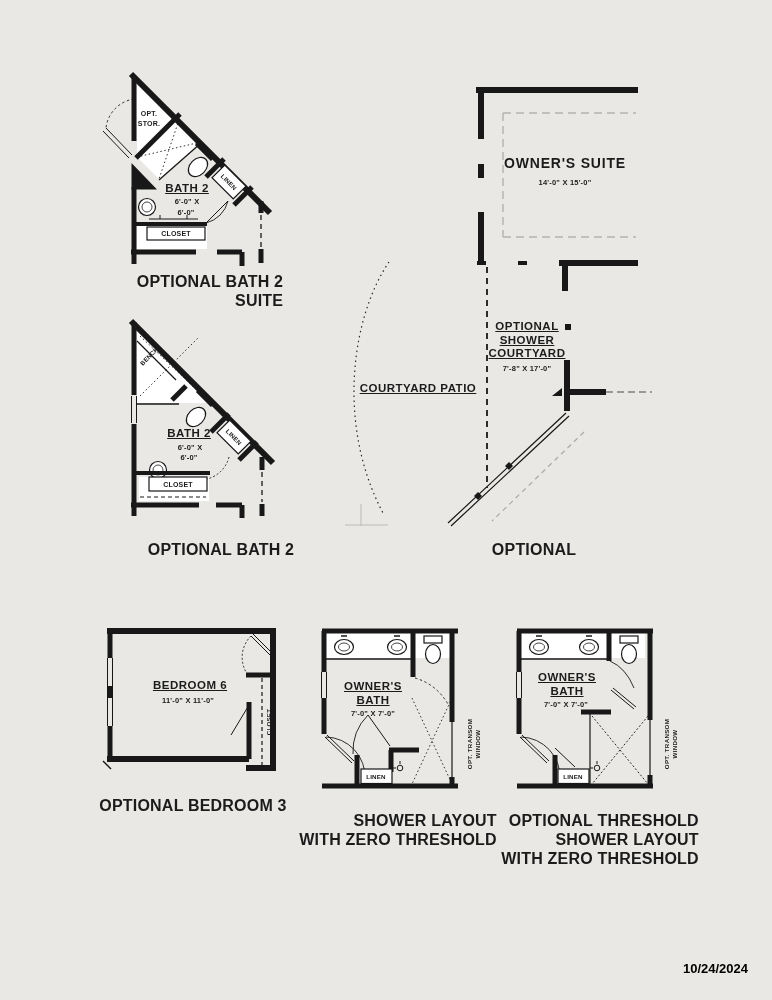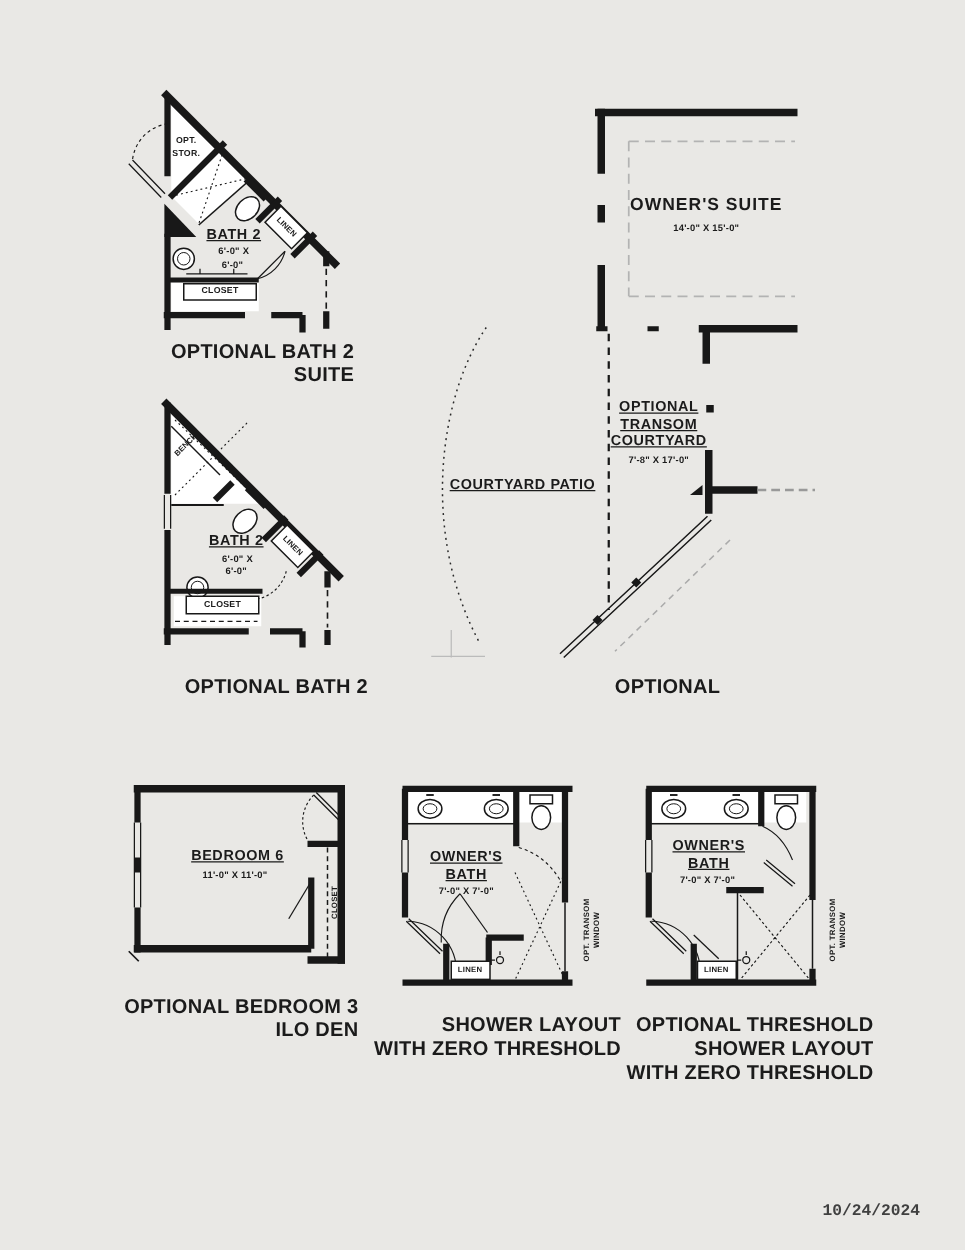--- a/index.html
+++ b/index.html
@@ -37,25 +37,25 @@
     line-height:19px;
     letter-spacing:.2px;
     text-align:right;
     white-space:nowrap;
     color:#1b1b1b;
   }
   .caption span{display:block;}
   .transom{font-size:6.2px;line-height:8px;font-weight:bold;}
   #date{
     position:absolute;
-    right:36px;top:961px;
-    font-family:Liberation Mono, monospace;
+    right:24px;top:961px;
+    font-family:Liberation Sans, sans-serif;
     font-weight:600;
     font-size:13px;
-    color:#404040;
+    color:#000000;
   }
 </style>
 </head>
 <body>
 
 <div id="stage">
 
 <svg id="plans-svg" width="772" height="1000" viewBox="0 0 772 1000">
   <g stroke="#181818" fill="none" stroke-linecap="butt">
 
@@ -272,21 +272,21 @@
   <div class="lbl tiny rotm45" style="left:149px;top:356px">BENCH</div>
   <div class="lbl room" style="left:189px;top:433px">BATH 2</div>
   <div class="lbl dim" style="left:190px;top:447px">6'-0" X</div>
   <div class="lbl dim" style="left:189px;top:457px">6'-0"</div>
   <div class="lbl tiny rot45" style="left:234px;top:437px">LINEN</div>
   <div class="lbl small" style="left:178px;top:484px">CLOSET</div>
 
   <div class="lbl room-lg" style="left:565px;top:163px">OWNER'S SUITE</div>
   <div class="lbl dim" style="left:565px;top:182px">14'-0" X 15'-0"</div>
   <div class="lbl room" style="left:527px;top:326px">OPTIONAL</div>
-  <div class="lbl room" style="left:527px;top:340px">TRANSOM</div>
+  <div class="lbl room" style="left:527px;top:340px">SHOWER</div>
   <div class="lbl room" style="left:527px;top:353px">COURTYARD</div>
   <div class="lbl dim" style="left:527px;top:368px">7'-8" X 17'-0"</div>
   <div class="lbl room" style="left:418px;top:388px">COURTYARD PATIO</div>
 
   <div class="lbl room" style="left:190px;top:685px">BEDROOM 6</div>
   <div class="lbl dim" style="left:188px;top:700px">11'-0" X 11'-0"</div>
   <div class="lbl tiny rotm90" style="left:268px;top:722px">CLOSET</div>
 
   <div class="lbl room" style="left:373px;top:686px">OWNER'S</div>
   <div class="lbl room" style="left:373px;top:700px">BATH</div>
@@ -311,21 +311,20 @@
     <span>SUITE</span>
   </div>
   <div class="caption" style="left:221px;top:540px">
     <span>OPTIONAL BATH 2</span>
   </div>
   <div class="caption" style="left:534px;top:540px">
     <span>OPTIONAL</span>
   </div>
   <div class="caption" style="left:193px;top:796px">
     <span>OPTIONAL BEDROOM 3</span>
-    <span>ILO DEN</span>
   </div>
   <div class="caption" style="left:398px;top:811px">
     <span>SHOWER LAYOUT</span>
     <span>WITH ZERO THRESHOLD</span>
   </div>
   <div class="caption" style="left:600px;top:811px">
     <span>OPTIONAL THRESHOLD</span>
     <span>SHOWER LAYOUT</span>
     <span>WITH ZERO THRESHOLD</span>
   </div>

